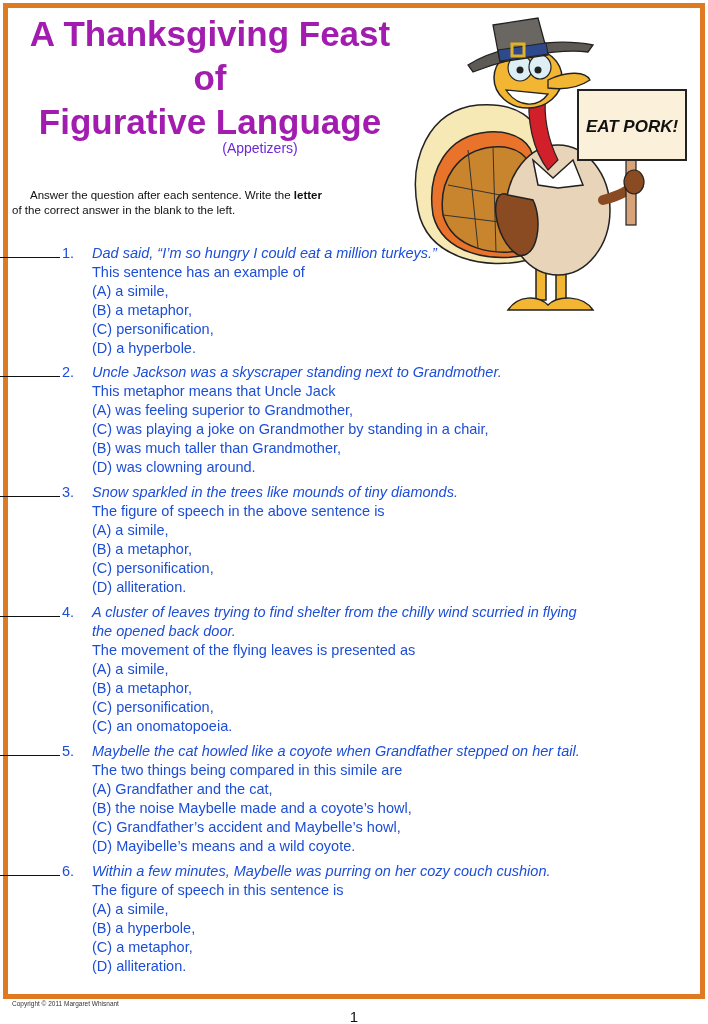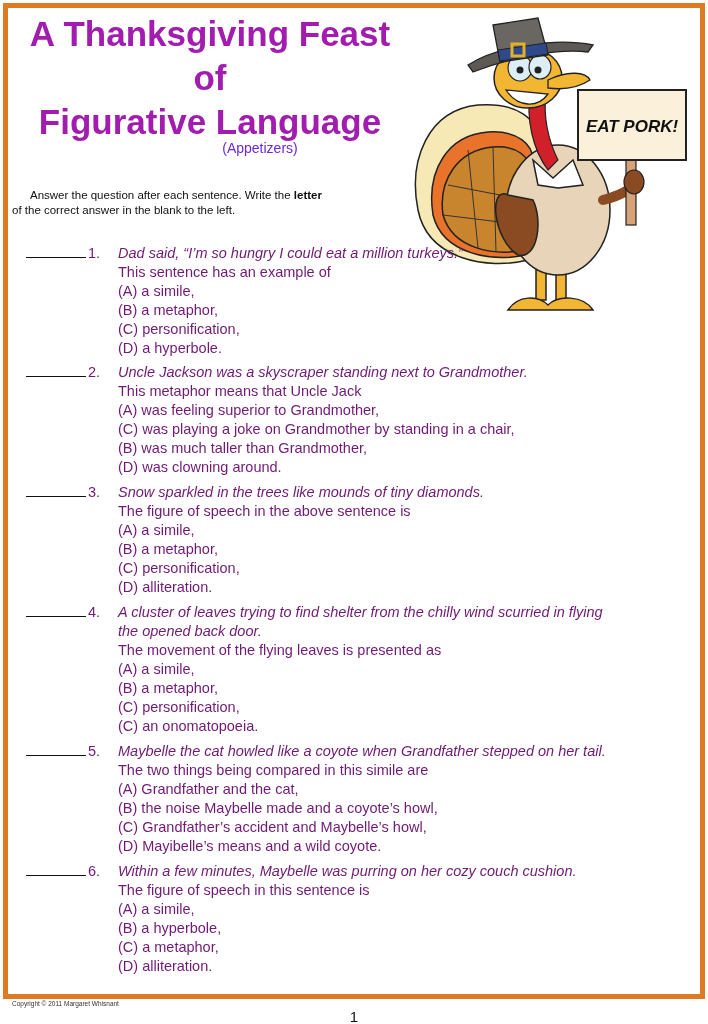--- a/index.html
+++ b/index.html
@@ -9,21 +9,21 @@
              border: 5px solid #E07A22; background: #fff; }
     .title { position: absolute; left: 0; top: 12px; width: 420px; text-align: center;
              font-weight: bold; font-size: 35px; line-height: 44px; color: #a21caf; }
     .title div { white-space: nowrap; }
     .subtitle { position: absolute; left: 205px; top: 140px; width: 110px; text-align: center;
                 font-size: 14px; color: #6d28d9; }
     .instructions { position: absolute; left: 12px; top: 188px; width: 380px;
                     font-size: 11.5px; line-height: 15px; color: #111; }
     .instructions .indent { padding-left: 18px; }
     .instructions b { font-weight: bold; }
-    .q { position: absolute; left: 26px; font-size: 14.5px; line-height: 19px; color: #701a75; }
+    .q { position: absolute; left: 0; font-size: 14.5px; line-height: 19px; color: #1d4ed8; }
     .q .row { position: relative; white-space: nowrap; }
     .q .blank { display: inline-block; width: 60px; border-bottom: 1.5px solid #111;
                 height: 13px; vertical-align: baseline; margin-right: 2px; }
     .q .num { display: inline-block; width: 26px; }
     .q .stem { font-style: italic; }
     .q .sub { padding-left: 92px; }
     .q .sub2 { padding-left: 92px; font-style: italic; }
     .footer-copy { position: absolute; left: 12px; top: 1000px; font-size: 6.5px; color: #333; }
     .page-num { position: absolute; left: 0; width: 708px; top: 1008px; text-align: center;
                 font-size: 15px; color: #111; }

